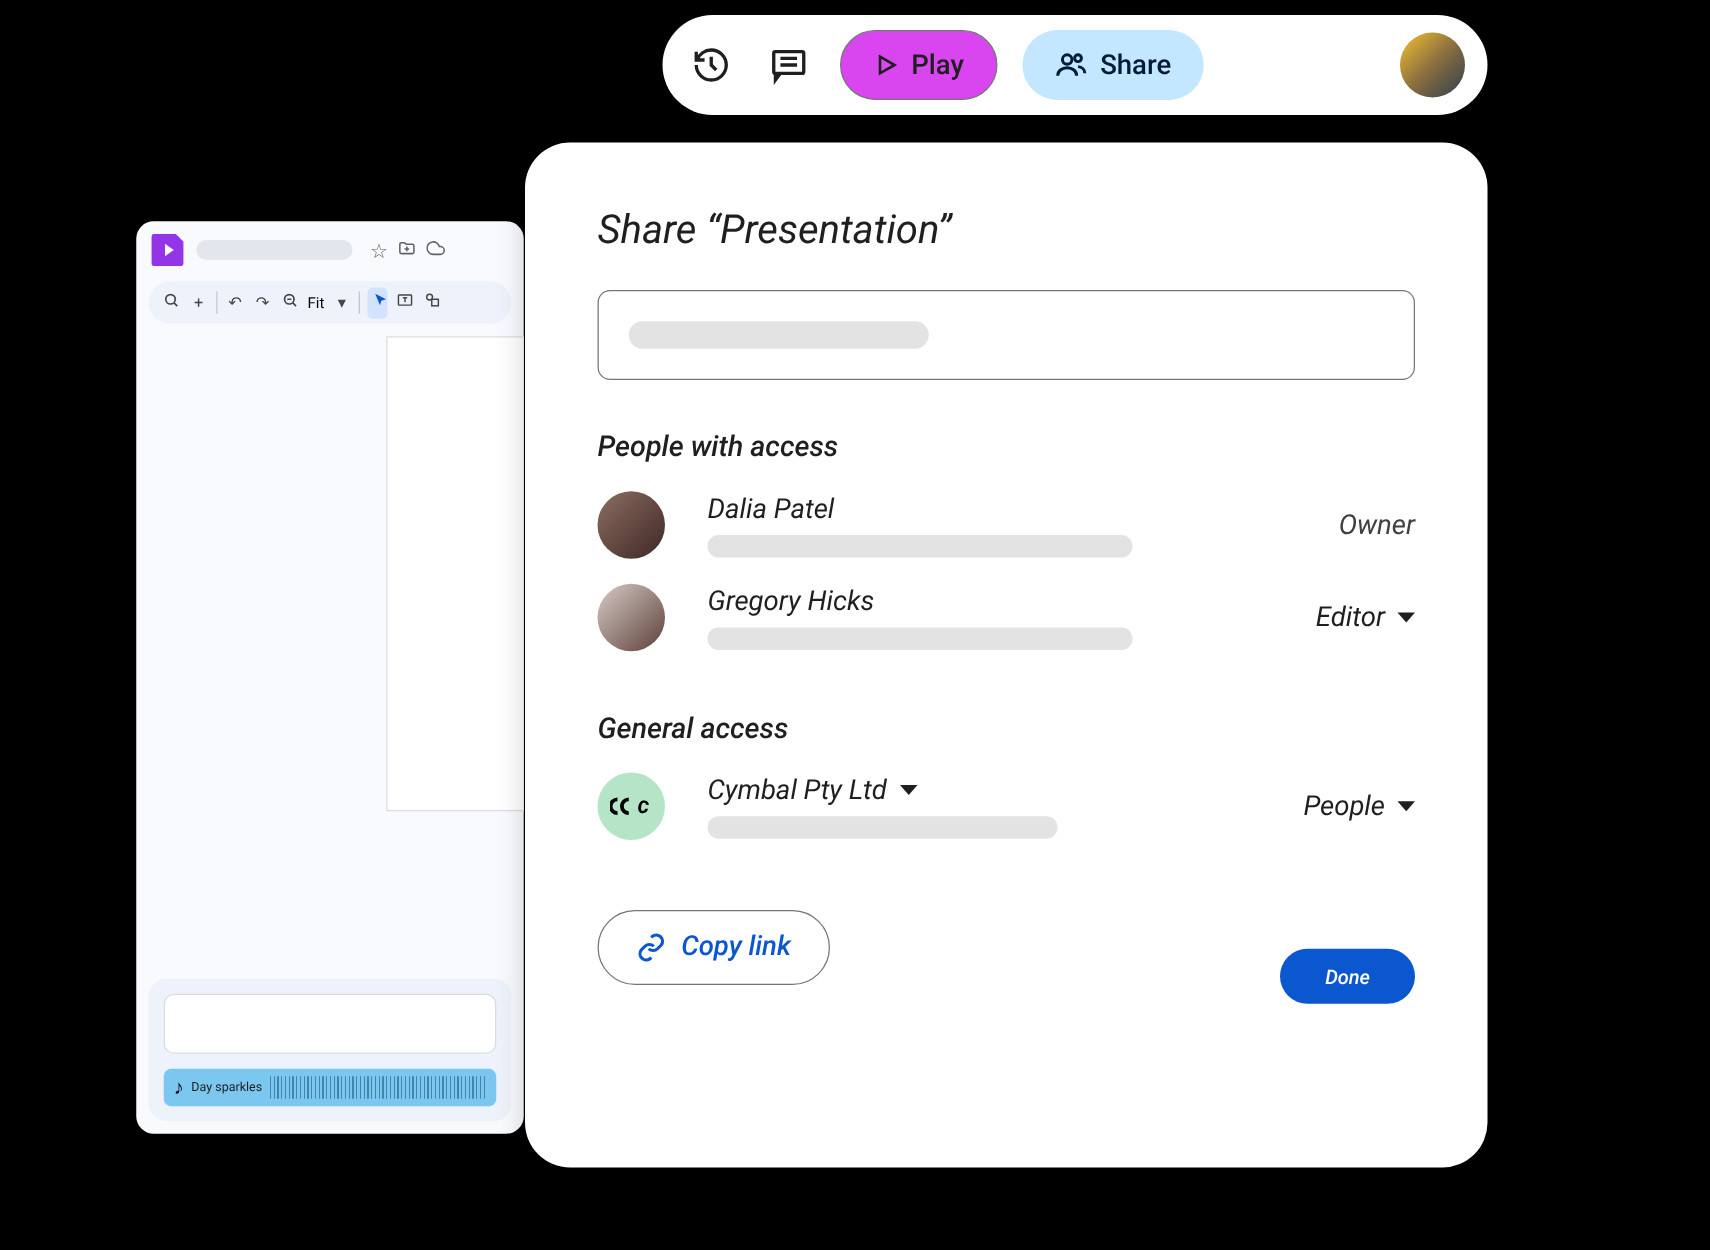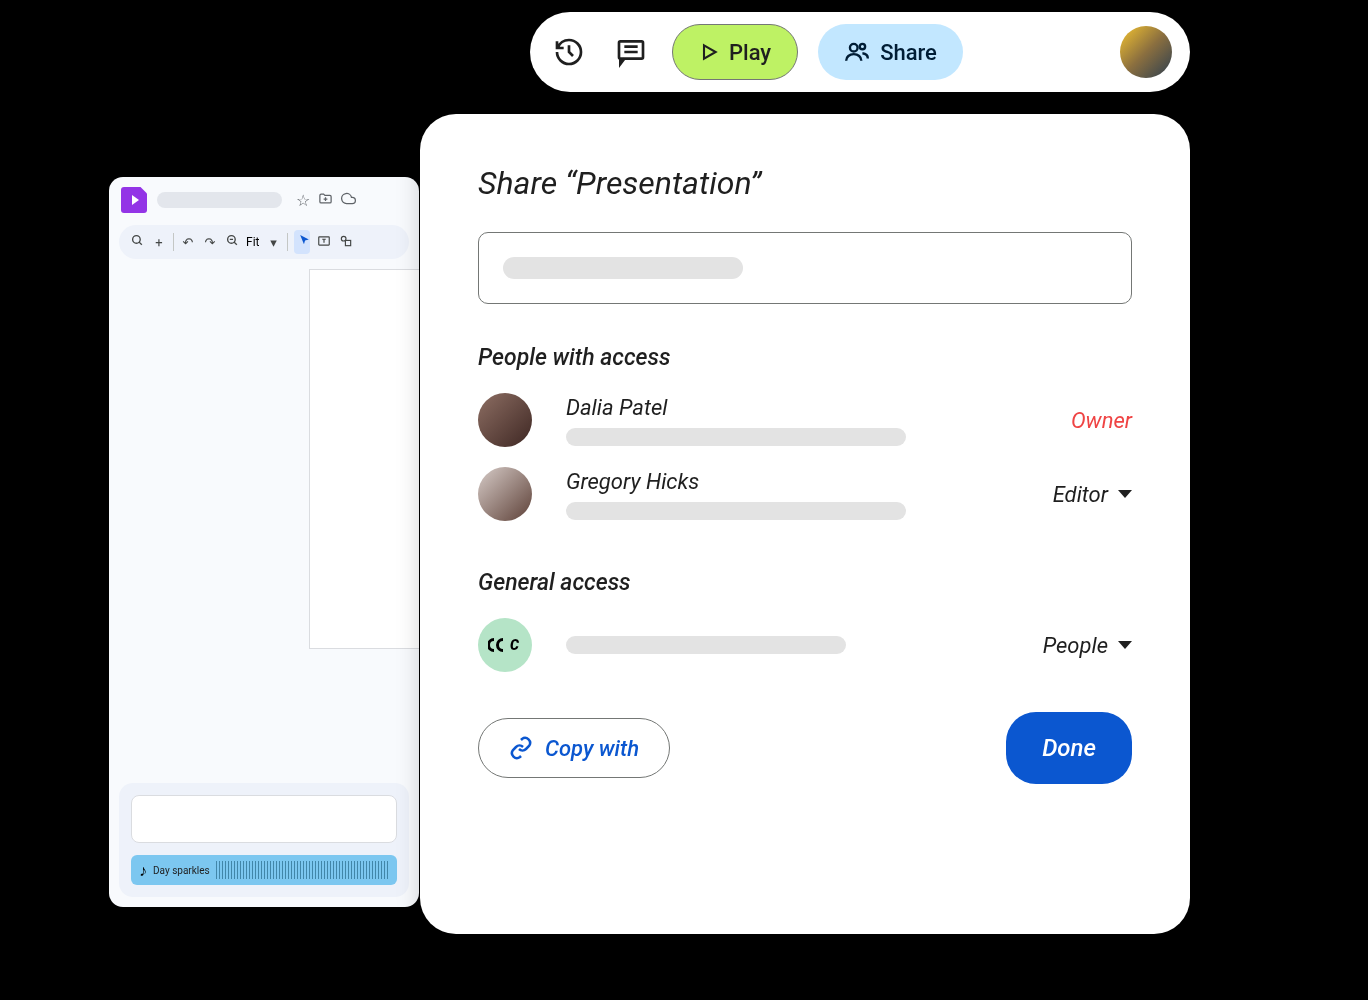--- a/index.html
+++ b/index.html
@@ -139,21 +139,21 @@
       align-items: center;
       gap: 10px;
       height: 56px;
       padding: 0 26px;
       border-radius: 28px;
       font-size: 22px;
       font-weight: 500;
       cursor: pointer;
     }
     .play-btn {
-      background: #bef264;
+      background: #d946ef;
       border: 1.5px solid #747775;
       color: #1f1f1f;
     }
     .share-btn {
       background: #c2e7ff;
       color: #001d35;
     }
     .top-avatar {
       width: 52px;
       height: 52px;
@@ -237,21 +237,21 @@
     }
     .email-placeholder {
       width: 340px;
       height: 18px;
       background: #e3e3e3;
       border-radius: 9px;
     }
     .email-placeholder.short { width: 280px; }
     .role-label {
       font-size: 22px;
-      color: #ef4444;
+      color: #404040;
     }
     .role-dropdown {
       display: flex;
       align-items: center;
       gap: 10px;
       font-size: 22px;
       color: #1f1f1f;
       cursor: pointer;
     }
     .chevron-down {
@@ -274,30 +274,31 @@
       height: 60px;
       padding: 0 30px;
       border: 1.5px solid #747775;
       border-radius: 30px;
       font-size: 22px;
       font-weight: 500;
       color: #0b57d0;
       cursor: pointer;
     }
     .done-btn {
-      height: 72px;
+      height: 44px;
       padding: 0 36px;
       background: #0b57d0;
       border-radius: 30px;
-      font-size: 24px;
+      font-size: 16px;
       font-weight: 500;
       color: white;
       display: flex;
       align-items: center;
       cursor: pointer;
+      margin-top: 47px;
     }
     .section-gap { height: 28px; }
   </style>
 </head>
 <body>
 
 <div class="app-window">
   <div class="app-titlebar">
     <div class="app-logo"></div>
     <div class="title-placeholder"></div>
@@ -434,33 +435,37 @@
 
   <div class="person-row">
     <div class="person-avatar avatar-org">
       <svg width="34" height="20" viewBox="0 0 34 20">
           <path d="M6 3 A7 7 0 0 0 6 17 L6 14 A4 4 0 0 1 6 6 Z" fill="#000"></path>
           <path d="M15 3 A7 7 0 0 0 15 17 L15 14 A4 4 0 0 1 15 6 Z" fill="#000"></path>
           <text x="22" y="15" font-size="14" font-weight="900" fill="#000">C</text>
         </svg>
     </div>
     <div class="person-info">
+      <div class="person-name">
+        <span>Cymbal Pty Ltd</span>
+        <div class="chevron-down"></div>
+      </div>
       <div class="email-placeholder short"></div>
     </div>
     <div class="role-dropdown">
       <span>People</span>
       <div class="chevron-down"></div>
     </div>
   </div>
 
   <div class="dialog-footer">
     <div class="copy-link-btn">
       <svg width="24" height="24" viewBox="0 0 24 24" fill="none" stroke="#0b57d0" stroke-width="2.5">
           <path d="M10 13a5 5 0 007 0l3-3a5 5 0 00-7-7l-1 1"></path>
           <path d="M14 11a5 5 0 00-7 0l-3 3a5 5 0 007 7l1-1"></path>
         </svg>
-      <span>Copy with</span>
+      <span>Copy link</span>
     </div>
     <div class="done-btn">
       <span>Done</span>
     </div>
   </div>
 </div>
 
 </body></html>

